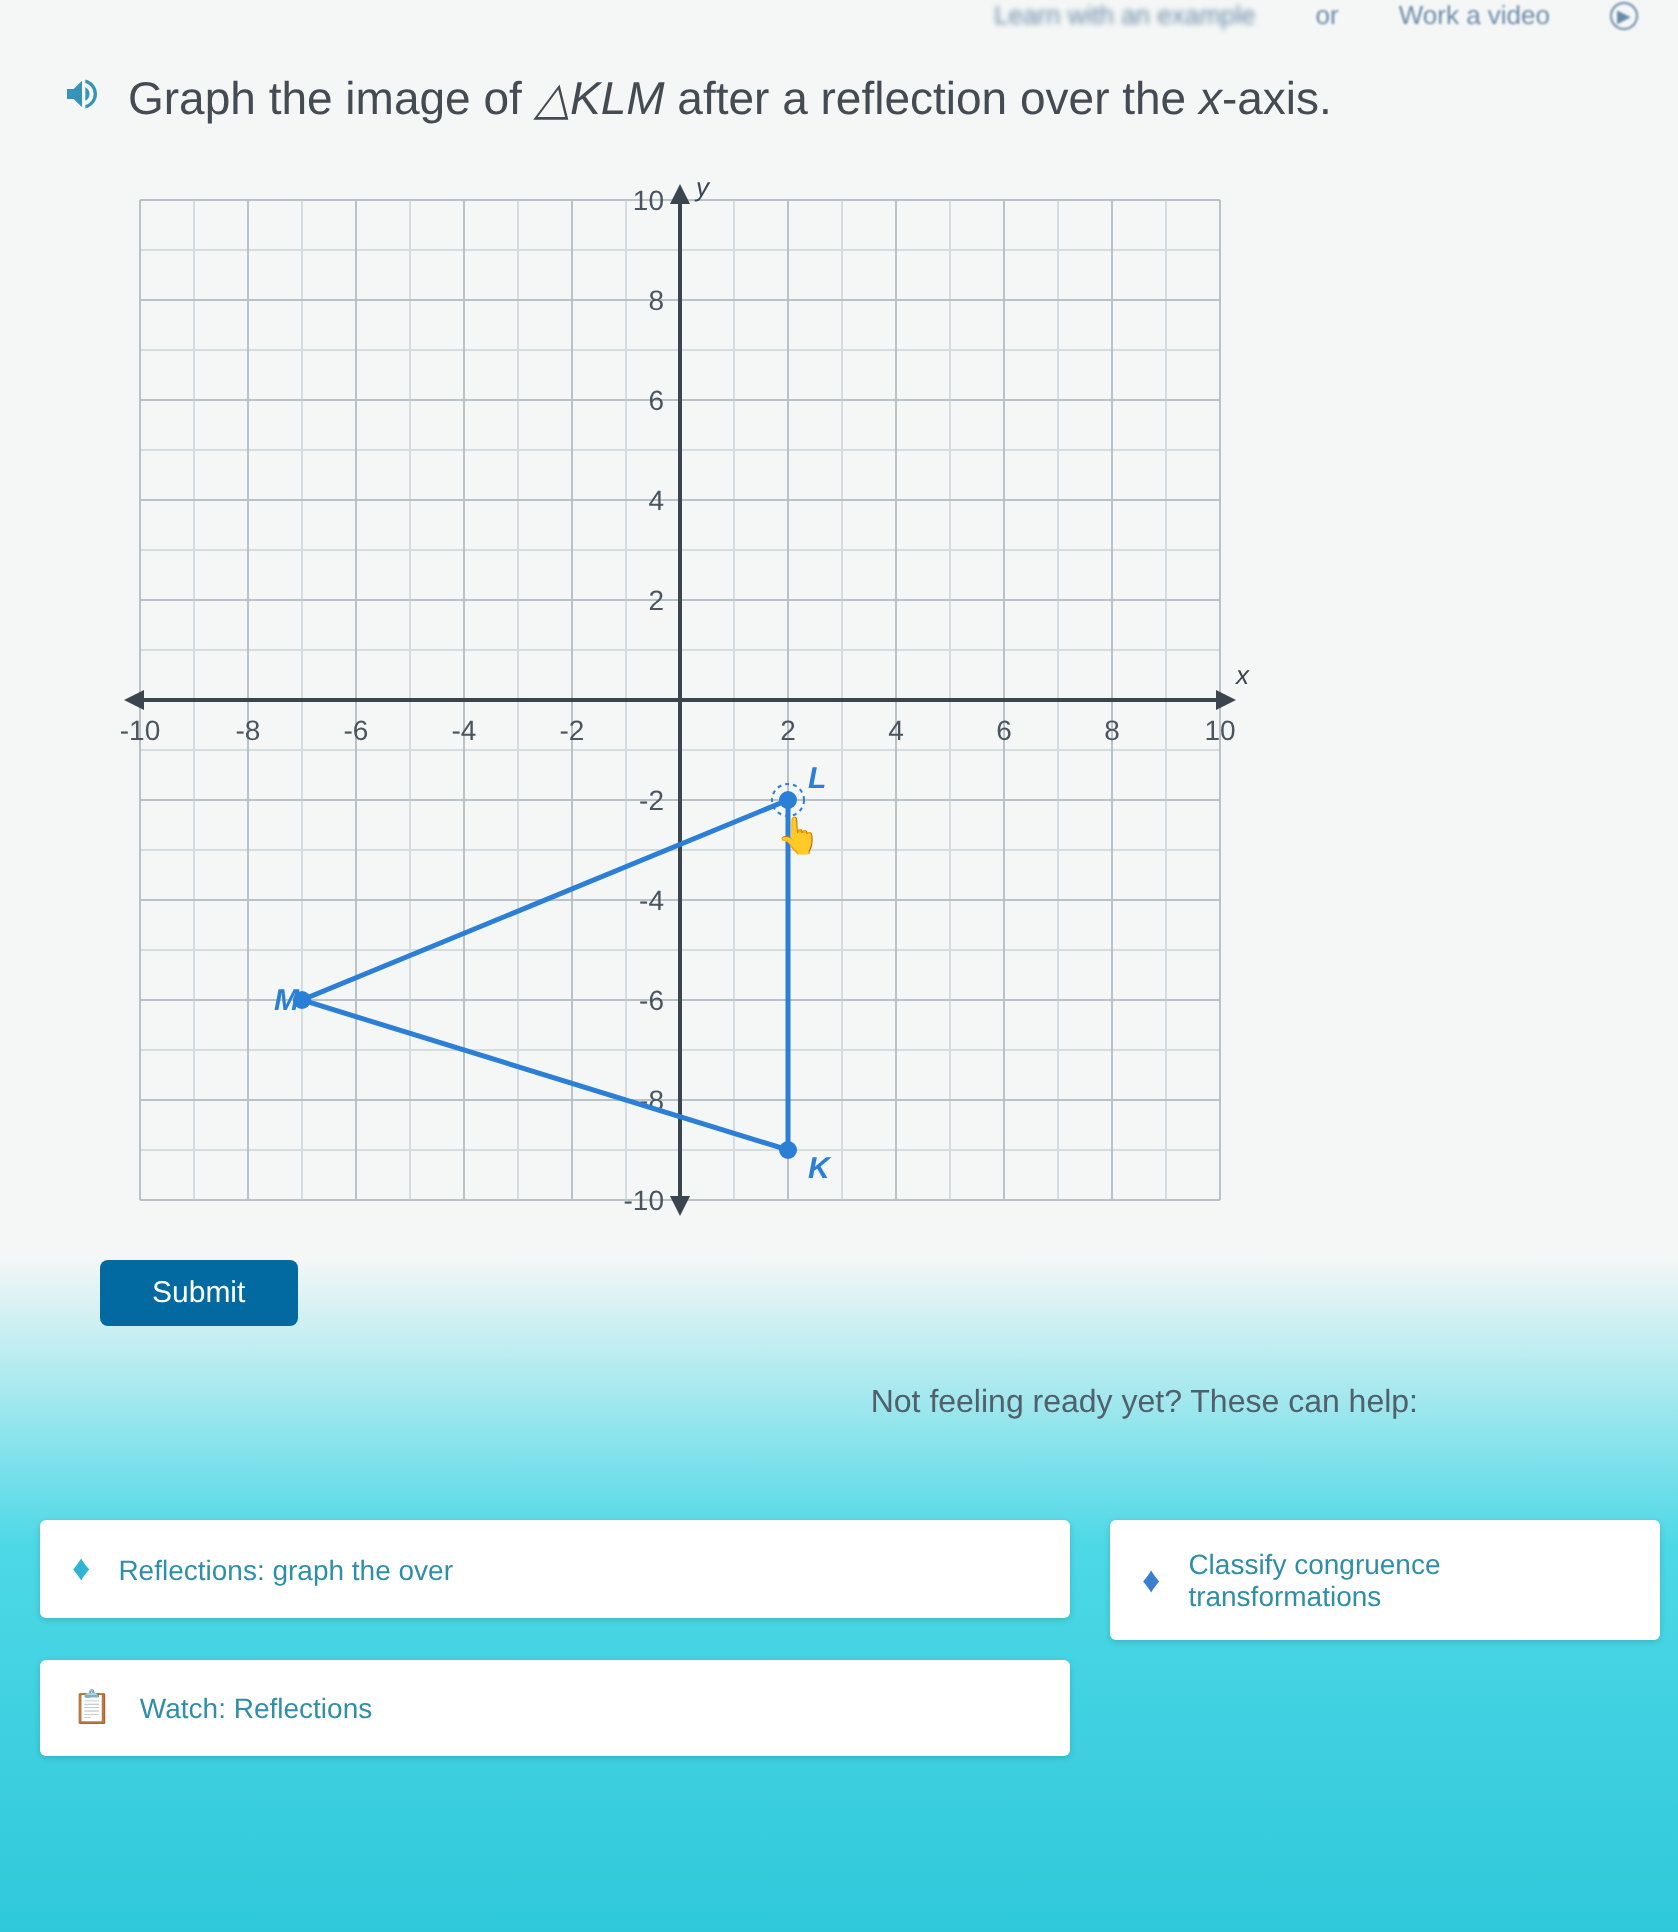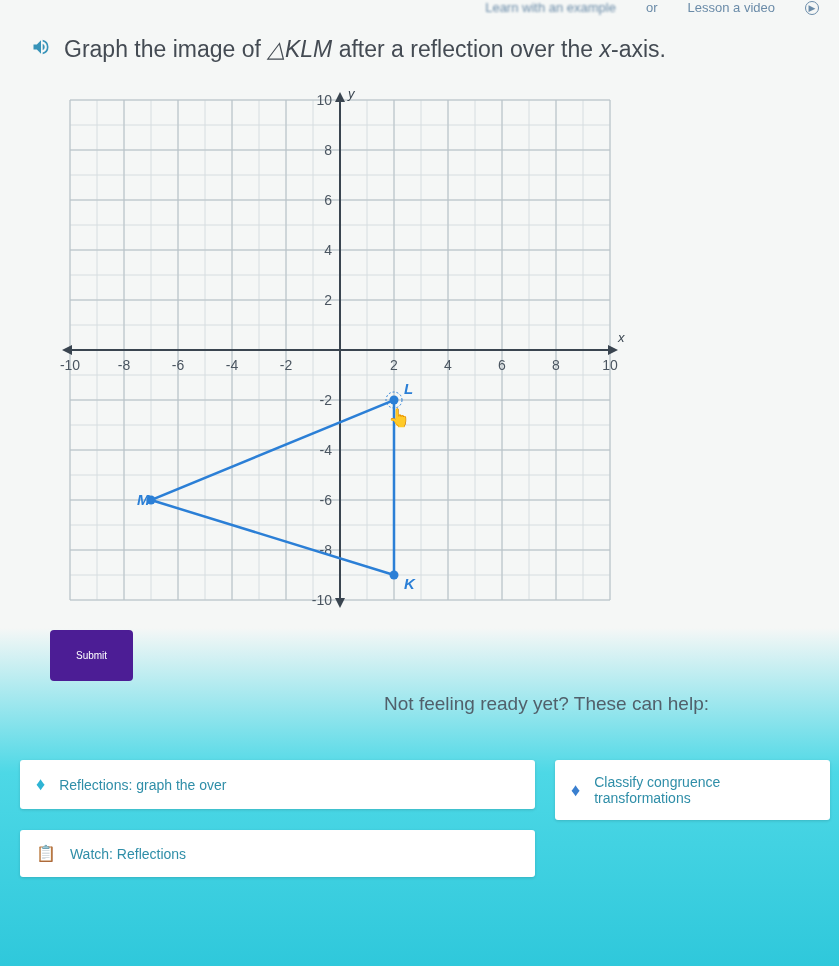--- a/index.html
+++ b/index.html
@@ -40,37 +40,37 @@
     top: 80px;
     left: 50px;
     width: 580px;
     height: 540px;
   }
   svg.graph { width: 100%; height: 100%; }
   .submit-btn {
     position: absolute;
     top: 630px;
     left: 50px;
-    background: #4c1d95;
+    background: #0369a1;
     color: #fff;
     border: none;
     border-radius: 4px;
-    padding: 20px 26px;
-    font-size: 10px;
+    padding: 8px 26px;
+    font-size: 15px;
     cursor: pointer;
   }
   .work-it {
     position: absolute;
     top: 685px;
     right: 130px;
     text-align: center;
     color: #4a5560;
   }
   .work-it .h { font-size: 18px; font-weight: 500; }
-  .work-it .sub { font-size: 19px; margin-top: 8px; color: #51606b; }
+  .work-it .sub { font-size: 16px; margin-top: 8px; color: #51606b; }
   .card {
     position: absolute;
     background: #fff;
     border-radius: 3px;
     box-shadow: 0 1px 3px rgba(0,0,0,0.15);
     padding: 14px 16px;
     display: flex;
     align-items: center;
     gap: 14px;
     font-size: 14px;
@@ -82,21 +82,21 @@
   .card3 { top: 830px; left: 20px; width: 515px; }
   .gem { color: #2fb4d4; font-size: 18px; }
   .gem.blue { color: #3a7fcf; }
 </style>
 </head>
 <body>
 
 <div class="top-row">
   <span style="filter:blur(1.2px)">Learn with an example</span>
   <span>or</span>
-  <span>Lesson a video</span>
+  <span>Work a video</span>
   <span style="border:1px solid #6a8ba8;border-radius:50%;width:14px;height:14px;display:inline-flex;align-items:center;justify-content:center;font-size:9px;">▶</span>
 </div>
 
 <div class="prompt-row">
   <span class="speaker-icon">
     <svg width="22" height="20" viewBox="0 0 24 24" fill="#3793b8">
         <path d="M3 9v6h4l5 5V4L7 9H3zm13.5 3a4.5 4.5 0 0 0-2.5-4v8a4.5 4.5 0 0 0 2.5-4zm-2.5-8.7v2.06A7 7 0 0 1 19 12a7 7 0 0 1-5 6.64v2.06A9 9 0 0 0 21 12a9 9 0 0 0-7-8.7z"></path>
       </svg>
   </span>
   <span class="prompt-text">

